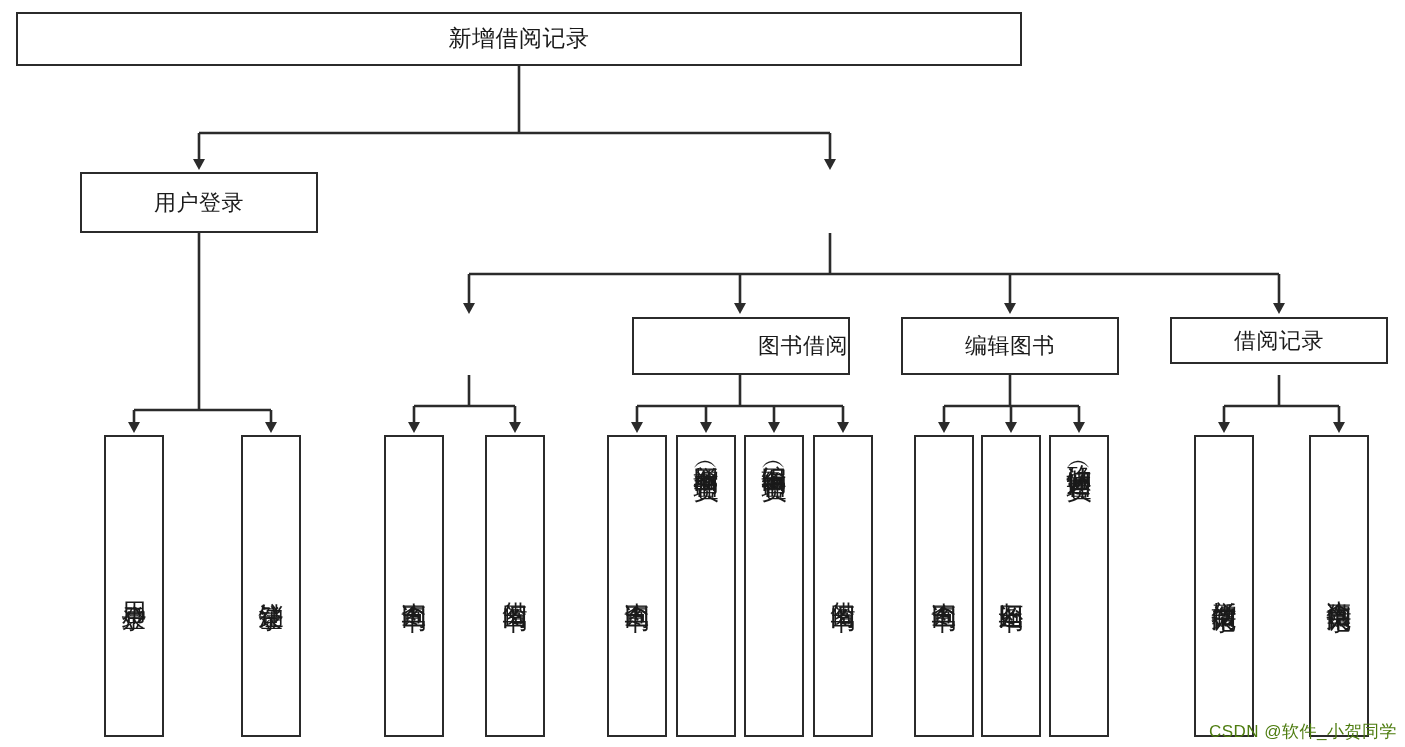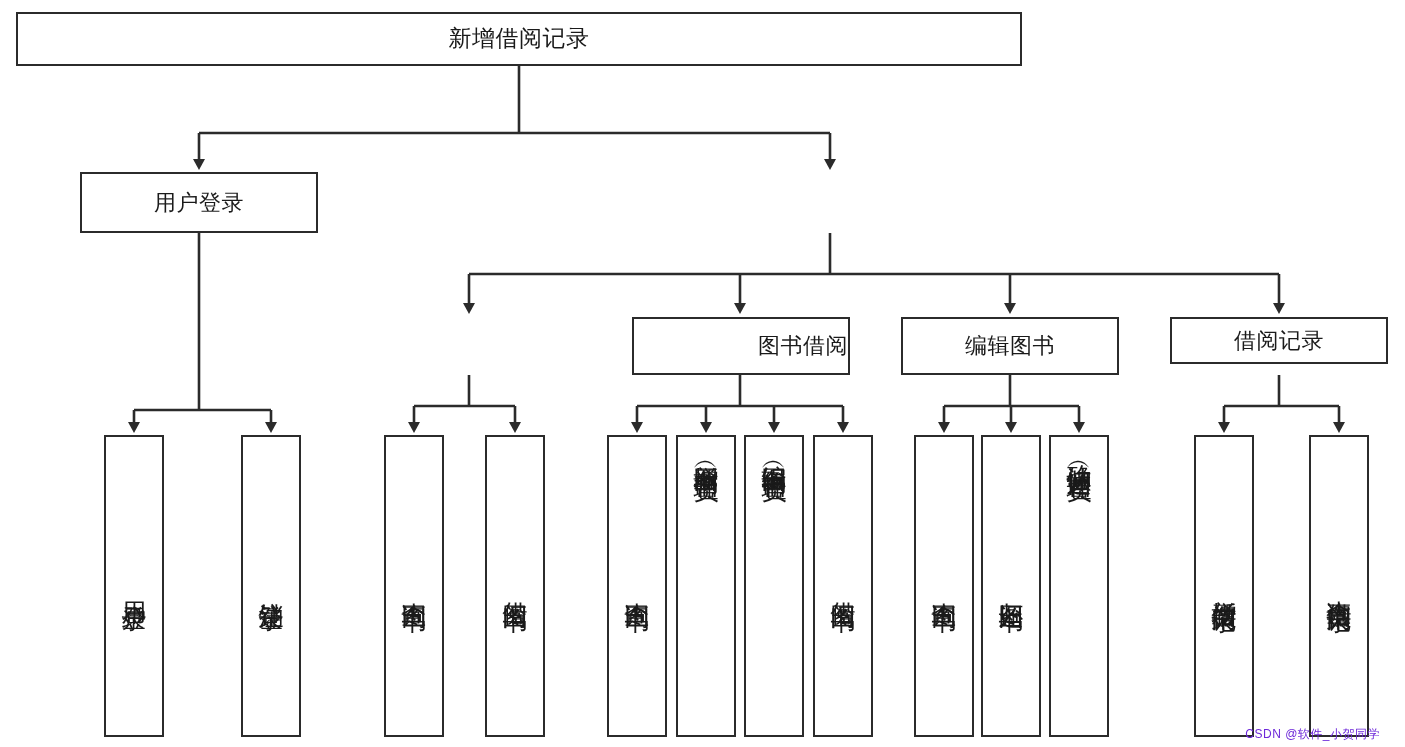--- a/index.html
+++ b/index.html
@@ -60,24 +60,24 @@
     line-height: 1;
     margin: 0 auto;
     white-space: nowrap;
   }
   .node.vertical.centered {
     align-items: center;
     padding-top: 0;
   }
   .watermark {
     position: absolute;
-    right: 25px;
+    right: 8px;
     bottom: 4px;
-    font-size: 12px;
-    color: #6d28d9;
+    font-size: 17px;
+    color: #4d7c0f;
     white-space: nowrap;
     letter-spacing: 0.5px;
   }
 </style>
 </head>
 <body>
 
 <div id="canvas">
 
   <svg id="edges" viewBox="0 0 1405 747">

